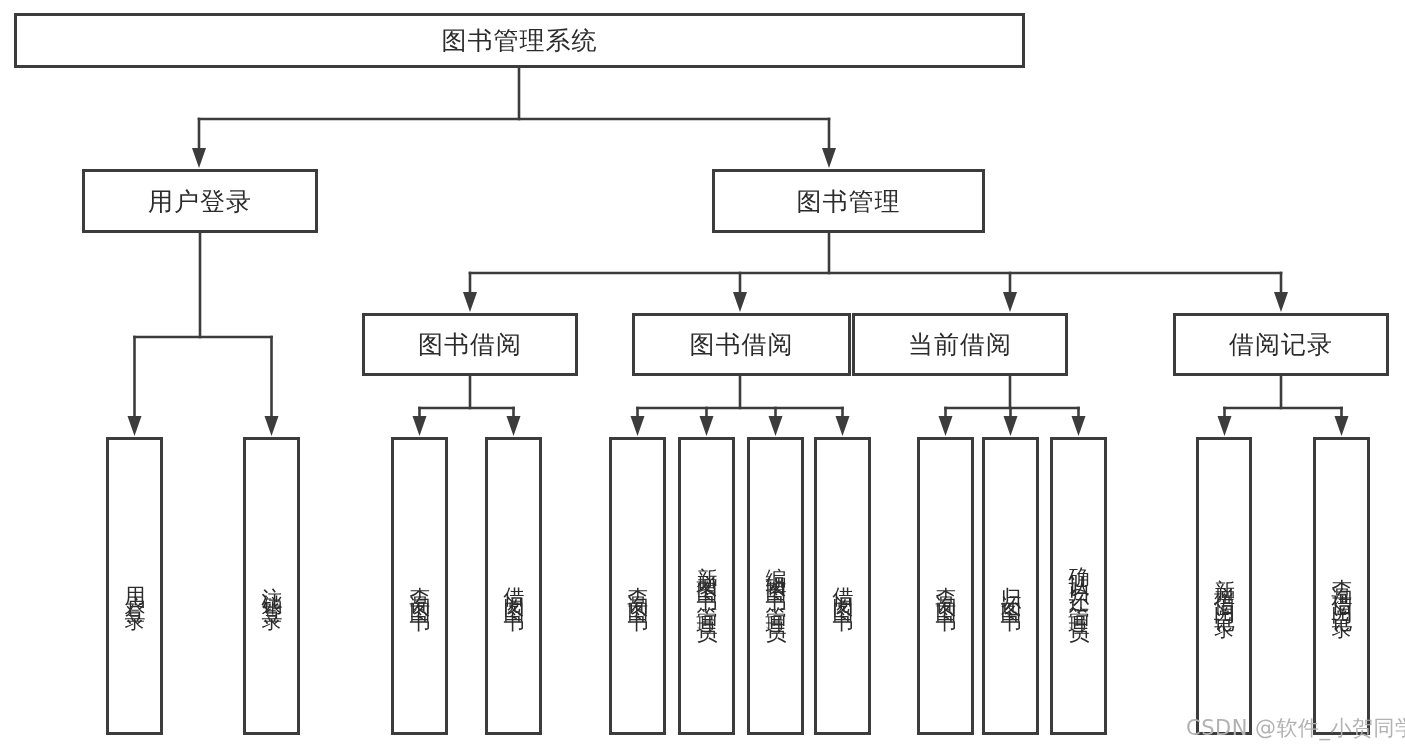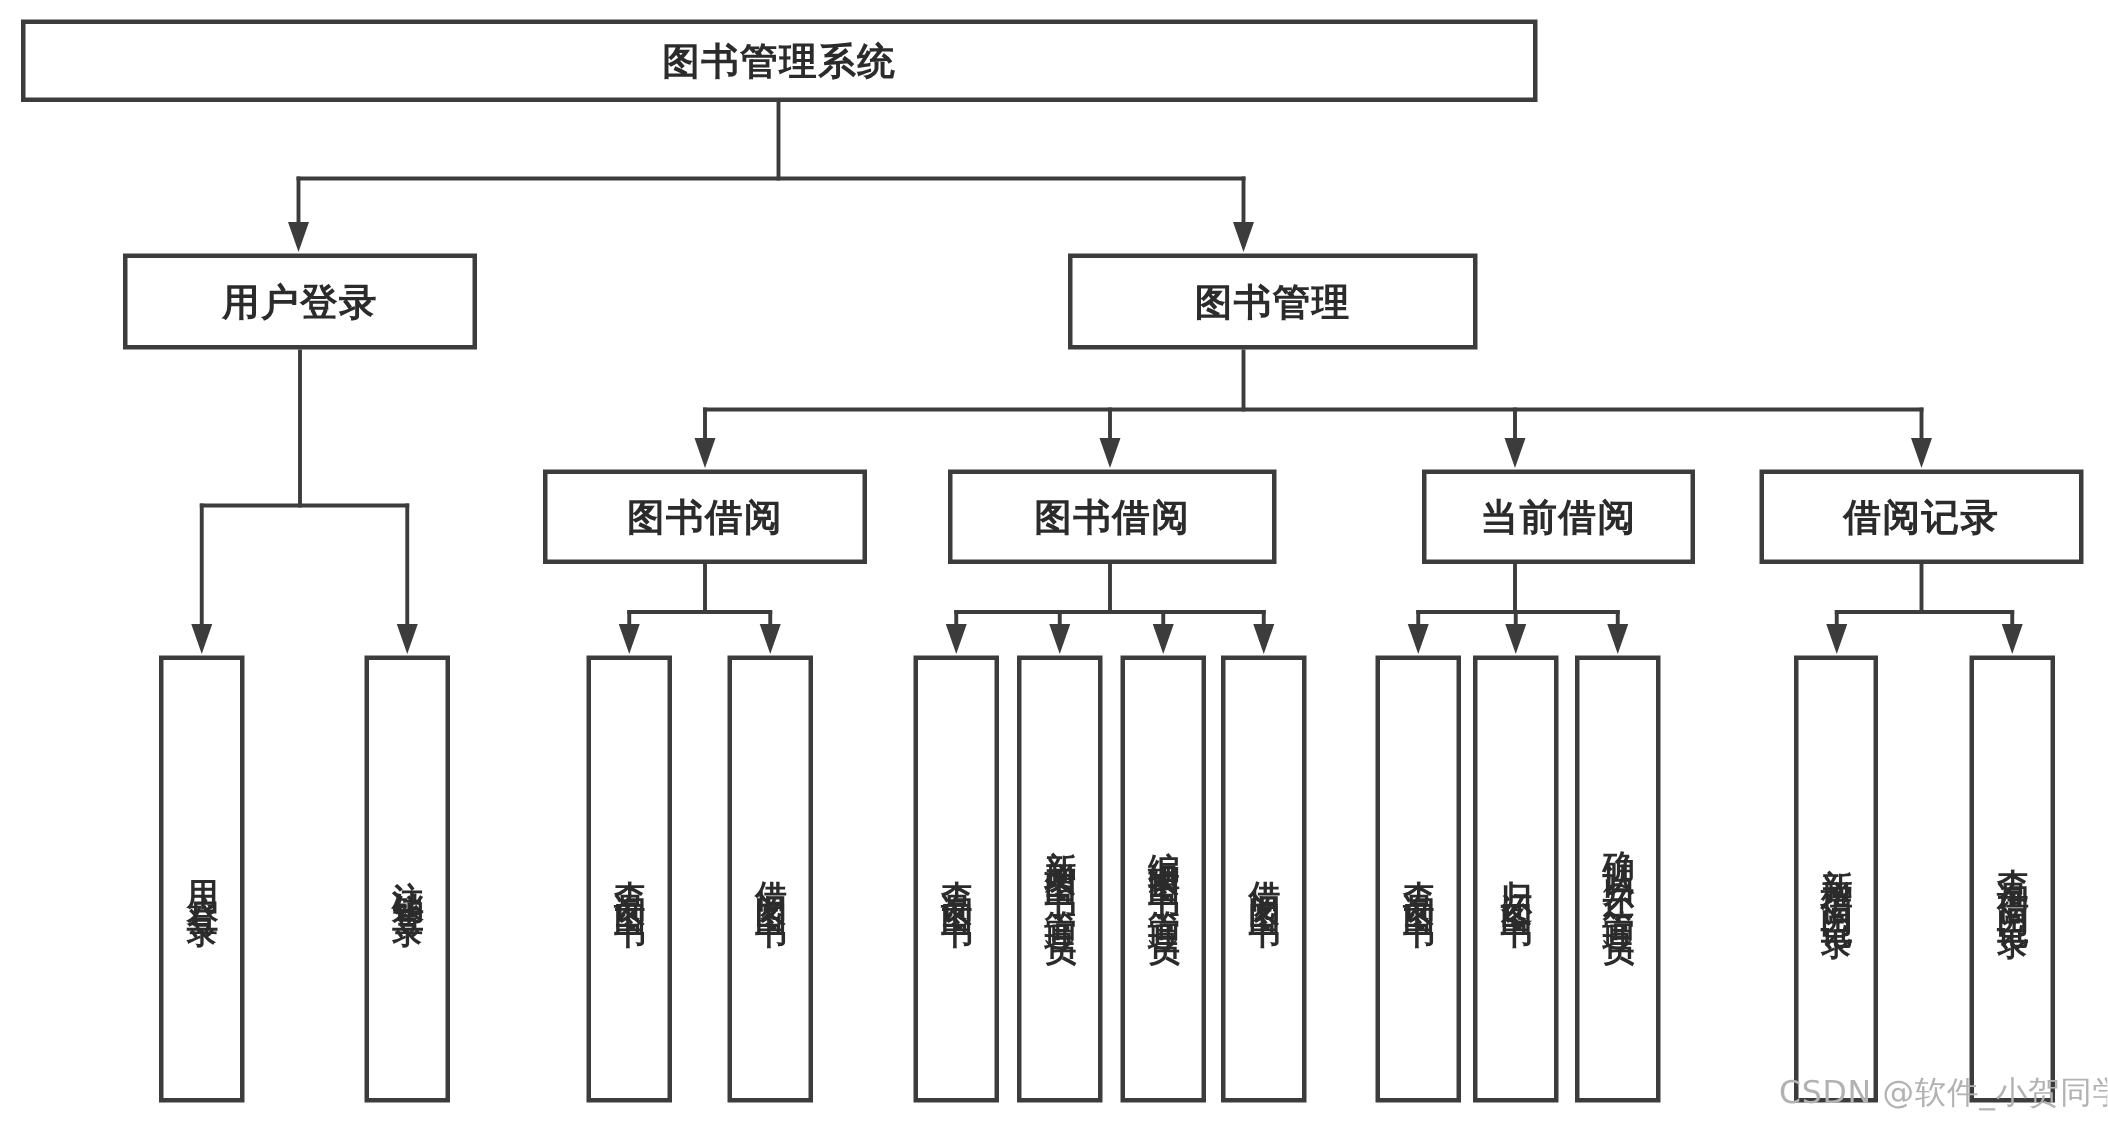--- a/index.html
+++ b/index.html
@@ -18,21 +18,20 @@
     background:#ffffff;
     display:flex;
     align-items:center;
     justify-content:center;
     color:#2b2b2b;
     font-size:25px;
     letter-spacing:1px;
     line-height:1;
     text-align:center;
     z-index:2;
-    font-weight:bold;
   }
   .node.v{
     writing-mode:vertical-rl;
     font-size:21px;
     letter-spacing:8px;
     line-height:1;
   }
   .watermark{
     position:absolute;
     z-index:5;
@@ -102,21 +101,21 @@
       <polygon points="1334.5,416 1348.5,416 1341.5,436" fill="#3c3c3c"></polygon>
     </svg>
 
   <div class="node" style="left:14px;top:13px;width:1011px;height:55px">图书管理系统</div>
 
   <div class="node" style="left:82px;top:169px;width:236px;height:64px">用户登录</div>
   <div class="node" style="left:712px;top:169px;width:273px;height:64px">图书管理</div>
 
   <div class="node" style="left:362px;top:313px;width:216px;height:63px">图书借阅</div>
   <div class="node" style="left:632px;top:313px;width:219px;height:63px">图书借阅</div>
-  <div class="node" style="left:948px;top:313px;width:182px;height:63px">当前借阅</div>
+  <div class="node" style="left:852px;top:313px;width:216px;height:63px">当前借阅</div>
   <div class="node" style="left:1173px;top:313px;width:216px;height:63px">借阅记录</div>
 
   <div class="node v" style="left:106px;top:437px;width:57px;height:298px">用户登录</div>
   <div class="node v" style="left:243px;top:437px;width:57px;height:298px">注销登录</div>
 
   <div class="node v" style="left:391px;top:437px;width:57px;height:298px">查询图书</div>
   <div class="node v" style="left:485px;top:437px;width:57px;height:298px">借阅图书</div>
 
   <div class="node v" style="left:609px;top:437px;width:57px;height:298px">查询图书</div>
   <div class="node v" style="left:678px;top:437px;width:57px;height:298px">新增图书（管理员）</div>

